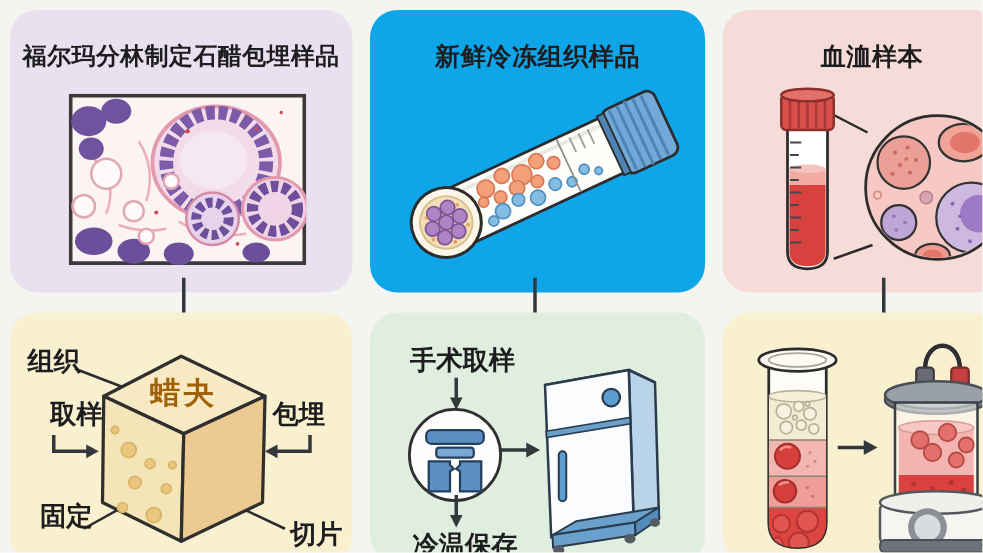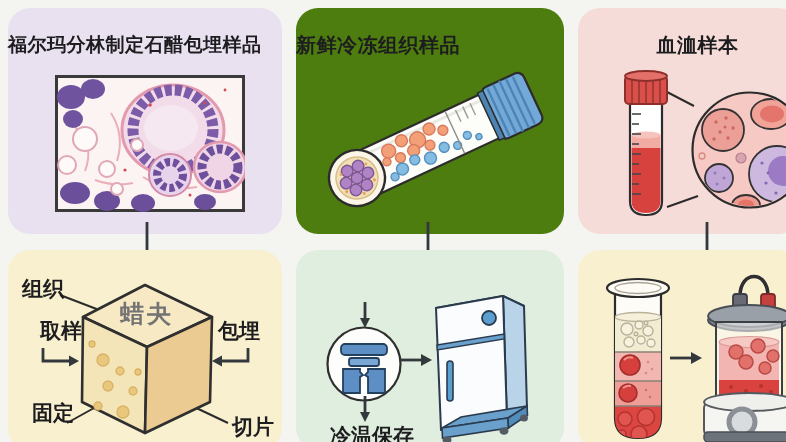--- a/index.html
+++ b/index.html
@@ -3,27 +3,27 @@
 <meta charset="utf-8">
 <style>
   html,body{margin:0;padding:0;}
   .canvas{
     position:relative;width:786px;height:442px;background:#f4f4f1;
     overflow:hidden;font-family:"Liberation Sans","DejaVu Sans",sans-serif;
     color:#1d1d1f;
   }
   .panel{position:absolute;border-radius:22px;}
   .p-ffpe{left:8px;top:8px;width:274px;height:226px;background:#e9e1f0;}
-  .p-frozen{left:296px;top:8px;width:268px;height:226px;background:#4d7c0f;font-family:Liberation Serif, serif;}
+  .p-frozen{left:296px;top:8px;width:268px;height:226px;background:#0ea5e9;font-family:Liberation Serif, serif;}
   .p-blood{left:578px;top:8px;width:222px;height:226px;background:#f6dcd8;}
   .p-paraffin{left:8px;top:250px;width:274px;height:200px;background:#f8f0cf;}
   .p-fridge{left:296px;top:250px;width:268px;height:200px;background:#dfeede;}
   .p-centrifuge{left:578px;top:250px;width:222px;height:200px;background:#f8f0cf;}
   .title{
-    position:absolute;top:24px;left:0;right:0;
+    position:absolute;top:24px;left:0;right:0;text-align:center;
     font-size:20px;font-weight:600;white-space:nowrap;letter-spacing:.5px;
   }
   .title-ffpe{font-size:19px;}
   .title-blood{left:auto;right:0;width:205px;text-align:center;}
   .lbl{position:absolute;font-size:21px;font-weight:600;white-space:nowrap;text-align:right;}
   .abs{position:absolute;}
   svg{display:block;}
   .arrow-stroke{stroke:#33383d;stroke-width:2.8;fill:none;}
   .arrow-head{fill:#33383d;stroke:none;}
   .thinline{stroke:#2b2b2b;stroke-width:2;fill:none;}
@@ -267,29 +267,30 @@
         <circle cx="95" cy="110" r="6"></circle>
           <circle cx="112" cy="121" r="4"></circle>
           <circle cx="100" cy="136" r="5"></circle>
         <circle cx="125" cy="141" r="4"></circle>
           <circle cx="90" cy="156" r="4"></circle>
           <circle cx="115" cy="162" r="6"></circle>
         <circle cx="130" cy="122" r="3"></circle>
           <circle cx="84" cy="94" r="3"></circle>
       </g>
     </svg>
-    <div class="lbl" style="left:112px;top:48px;color:#737373;font-size:24px;font-weight:700;letter-spacing:3px;">蜡夬</div>
+    <div class="lbl" style="left:112px;top:48px;color:#a16207;font-size:24px;font-weight:700;letter-spacing:3px;">蜡夬</div>
     <div class="lbl" style="left:14px;top:25px">组织</div>
     <div class="lbl" style="left:32px;top:67px">取样</div>
     <div class="lbl" style="left:210px;top:67px">包埋</div>
     <div class="lbl" style="left:24px;top:149px">固定</div>
     <div class="lbl" style="left:224px;top:163px">切片</div>
   </div>
 
   <div class="panel p-fridge">
+    <div class="lbl" style="left:32px;top:24px">手术取样</div>
     <svg class="abs" style="left:62px;top:52px" width="14" height="28" viewBox="0 0 14 28">
       <line x1="7" y1="0" x2="7" y2="17" class="arrow-stroke" stroke-width="2.4"></line>
         <polygon points="2,16 12,16 7,26" class="arrow-head"></polygon>
     </svg>
     <svg class="abs" style="left:28px;top:74px" width="80" height="80" viewBox="0 0 80 80">
       <circle cx="40" cy="40" r="36.5" fill="#fdfdfc" stroke="#2f2f2f" stroke-width="2.2"></circle>
       <g stroke="#23405e" stroke-width="1.8">
         <rect x="17" y="20" width="46" height="11" rx="4" fill="#5d8fc4"></rect>
         <rect x="25" y="34" width="30" height="8" rx="2.5" fill="#7aa7d4"></rect>
         <path d="M19,45 h17 v3 l3,3 l-3,2 v16 h-17 z" fill="#5d8fc4"></path>

